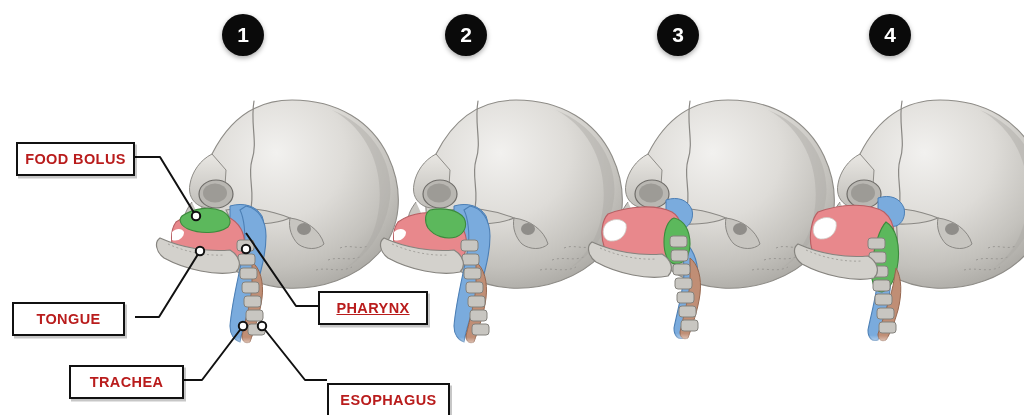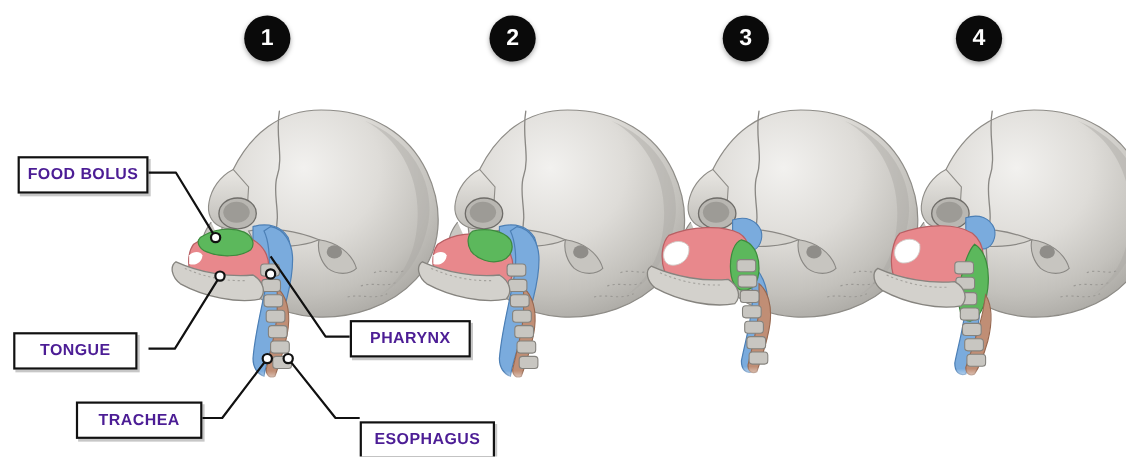--- a/index.html
+++ b/index.html
@@ -9,21 +9,21 @@
   svg.layer{position:absolute;left:0;top:0;width:1024px;height:415px;}
 
   .num-circle{position:absolute;width:42px;height:42px;border-radius:50%;
      background:#0a0a0a;color:#fff;font-weight:bold;font-size:21px;
      display:flex;align-items:center;justify-content:center;
      box-shadow:0 2px 5px rgba(0,0,0,.35);}
 
   .label-box{position:absolute;background:#fff;border:2.5px solid #111;
      box-shadow:2px 2.5px 0 rgba(0,0,0,.22);
      display:flex;align-items:center;justify-content:center;
-     font-weight:bold;color:#4c1d95;letter-spacing:.4px;
+     font-weight:bold;color:#b91c1c;letter-spacing:.4px;
      font-size:14.5px;white-space:nowrap;height:30px;}
 </style>
 </head>
 <body>
 
 <div id="stage">
 
   <svg class="layer" viewBox="0 0 1024 415">
     <defs>
       <radialGradient id="cranium" cx="38%" cy="28%" r="78%">
@@ -225,17 +225,17 @@
     </g>
   </svg>
 
   <div class="num-circle" style="left:222px;top:14px;">1</div>
   <div class="num-circle" style="left:445px;top:14px;">2</div>
   <div class="num-circle" style="left:657px;top:14px;">3</div>
   <div class="num-circle" style="left:869px;top:14px;">4</div>
 
   <div class="label-box" style="left:16px;top:142px;width:115px;">FOOD BOLUS</div>
   <div class="label-box" style="left:12px;top:302px;width:109px;">TONGUE</div>
-  <div class="label-box" style="left:318px;top:291px;width:106px;">PHARYNX</div>
+  <div class="label-box" style="left:318px;top:291px;width:106px;text-decoration:underline;">PHARYNX</div>
   <div class="label-box" style="left:69px;top:365px;width:111px;">TRACHEA</div>
   <div class="label-box" style="left:327px;top:383px;width:119px;text-align:center;">ESOPHAGUS</div>
 
 </div>
 
 </body></html>

